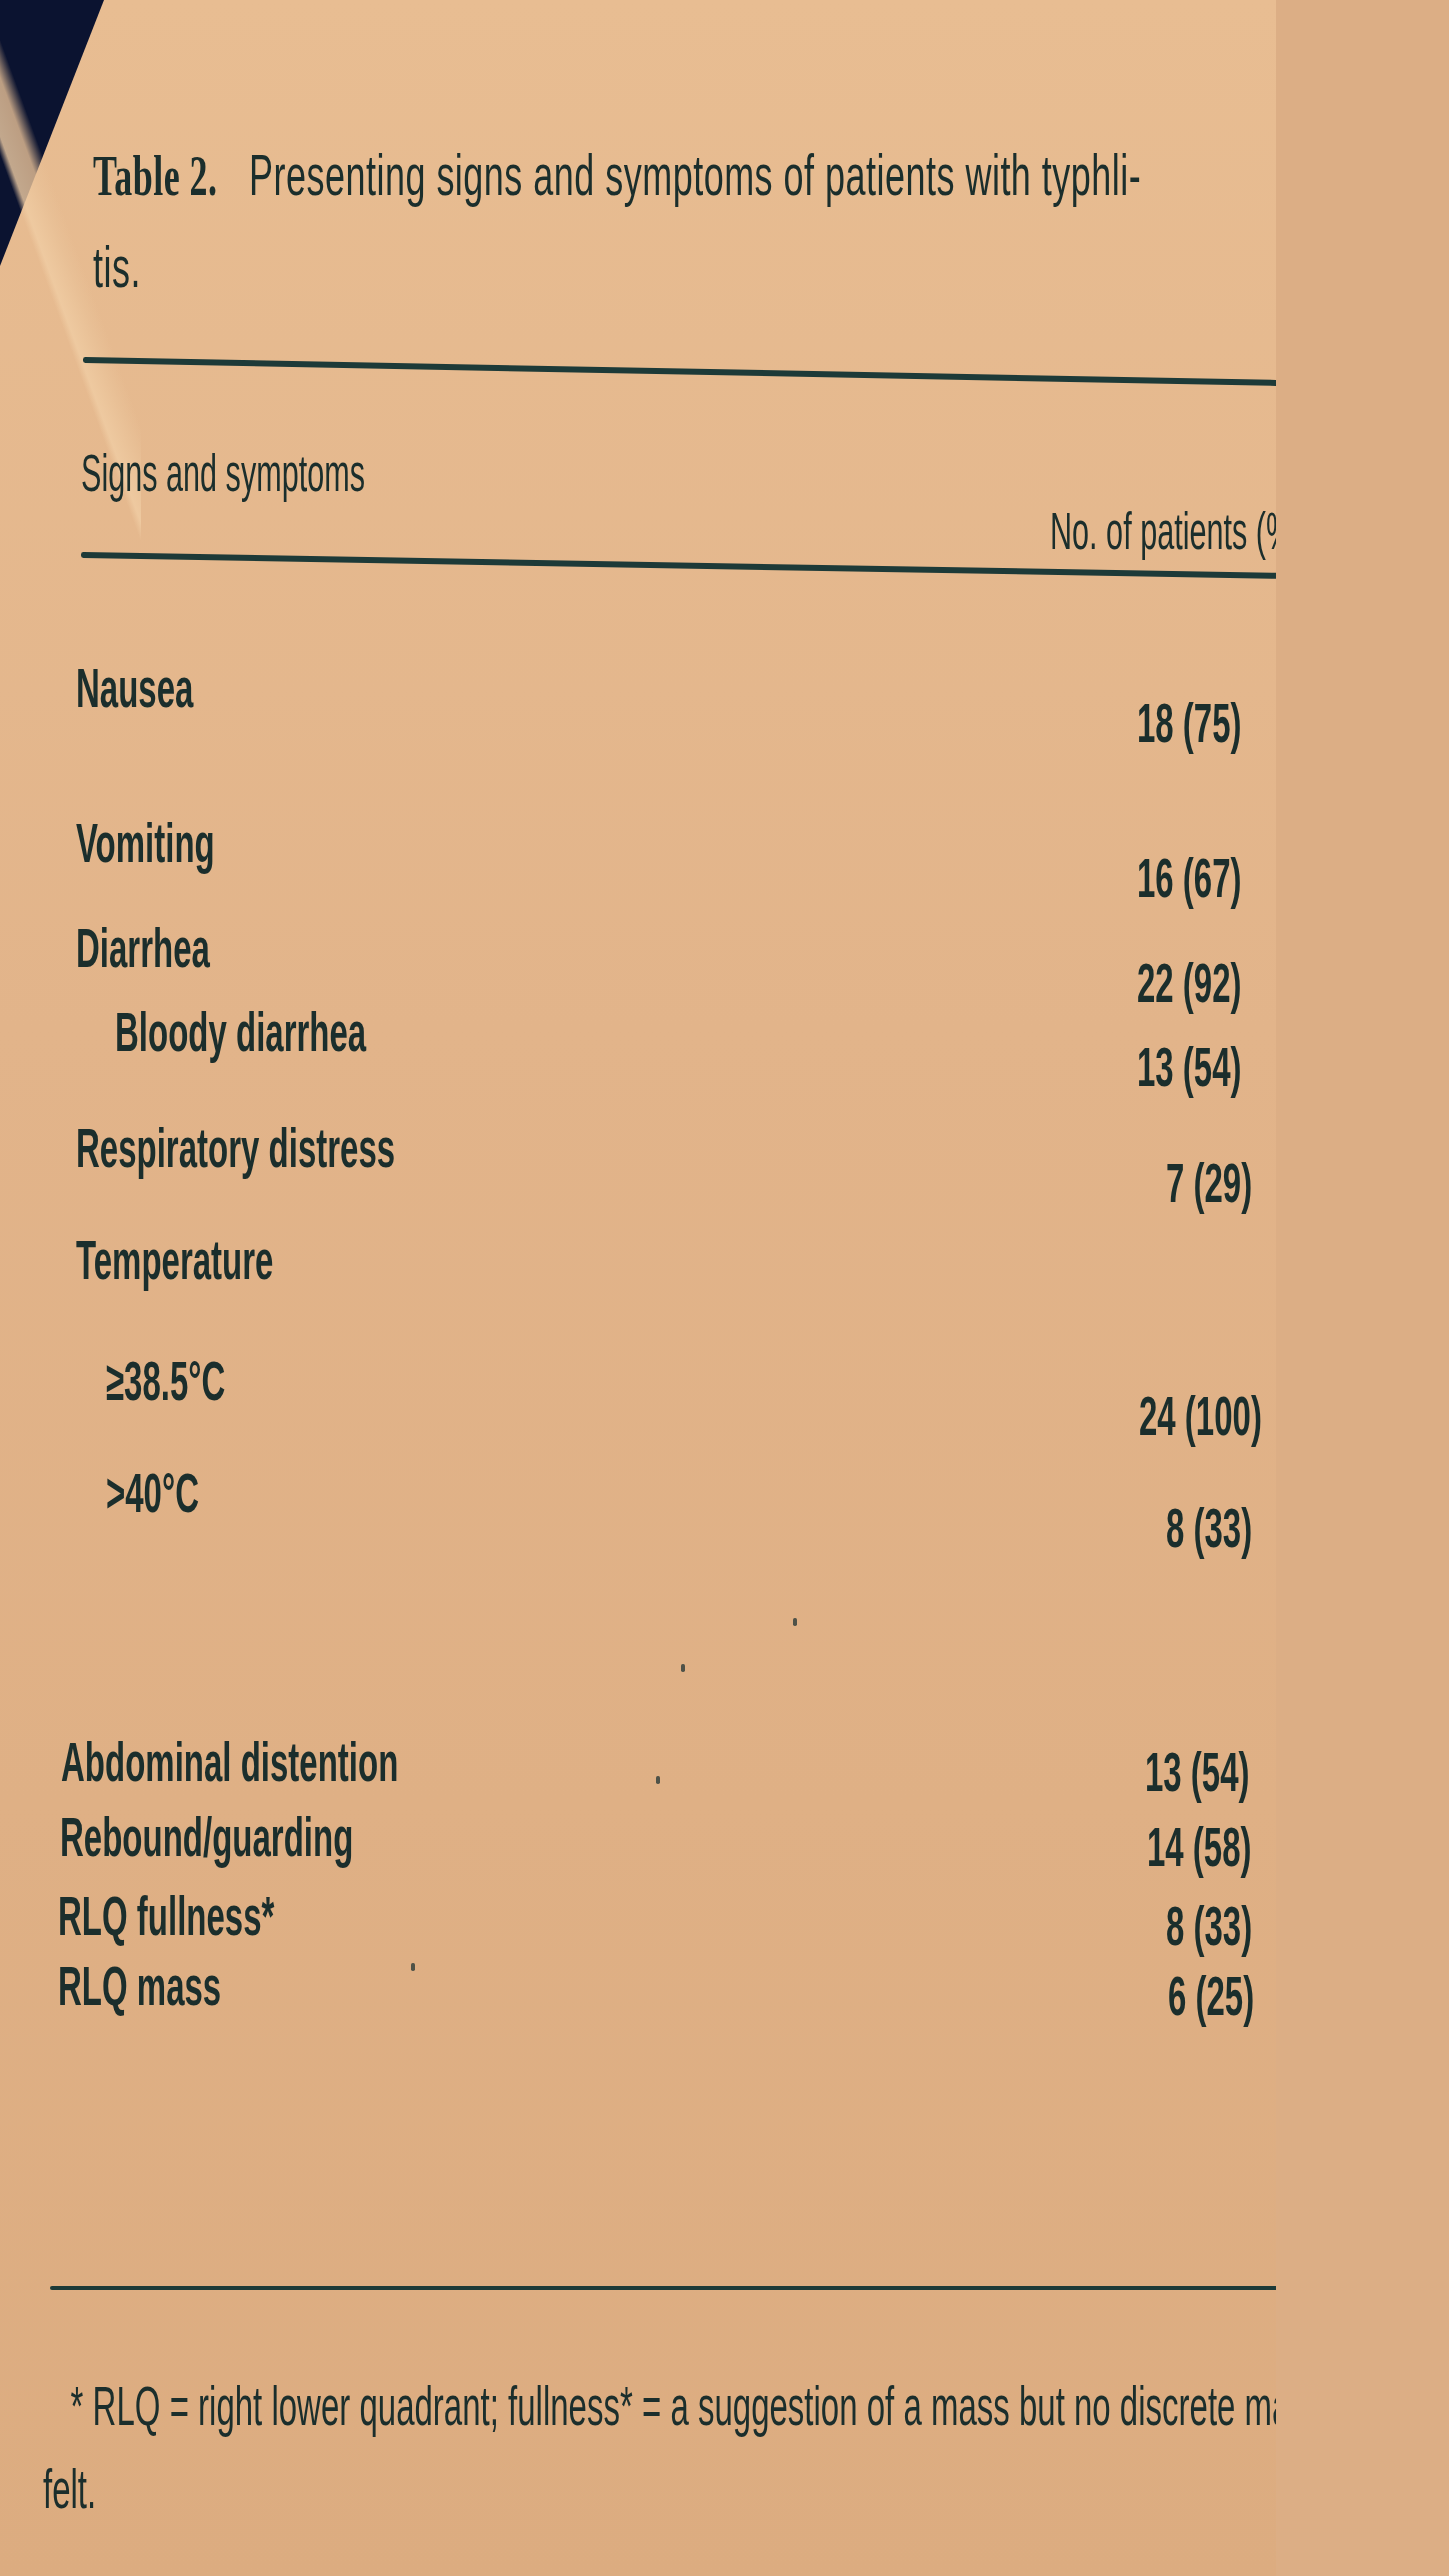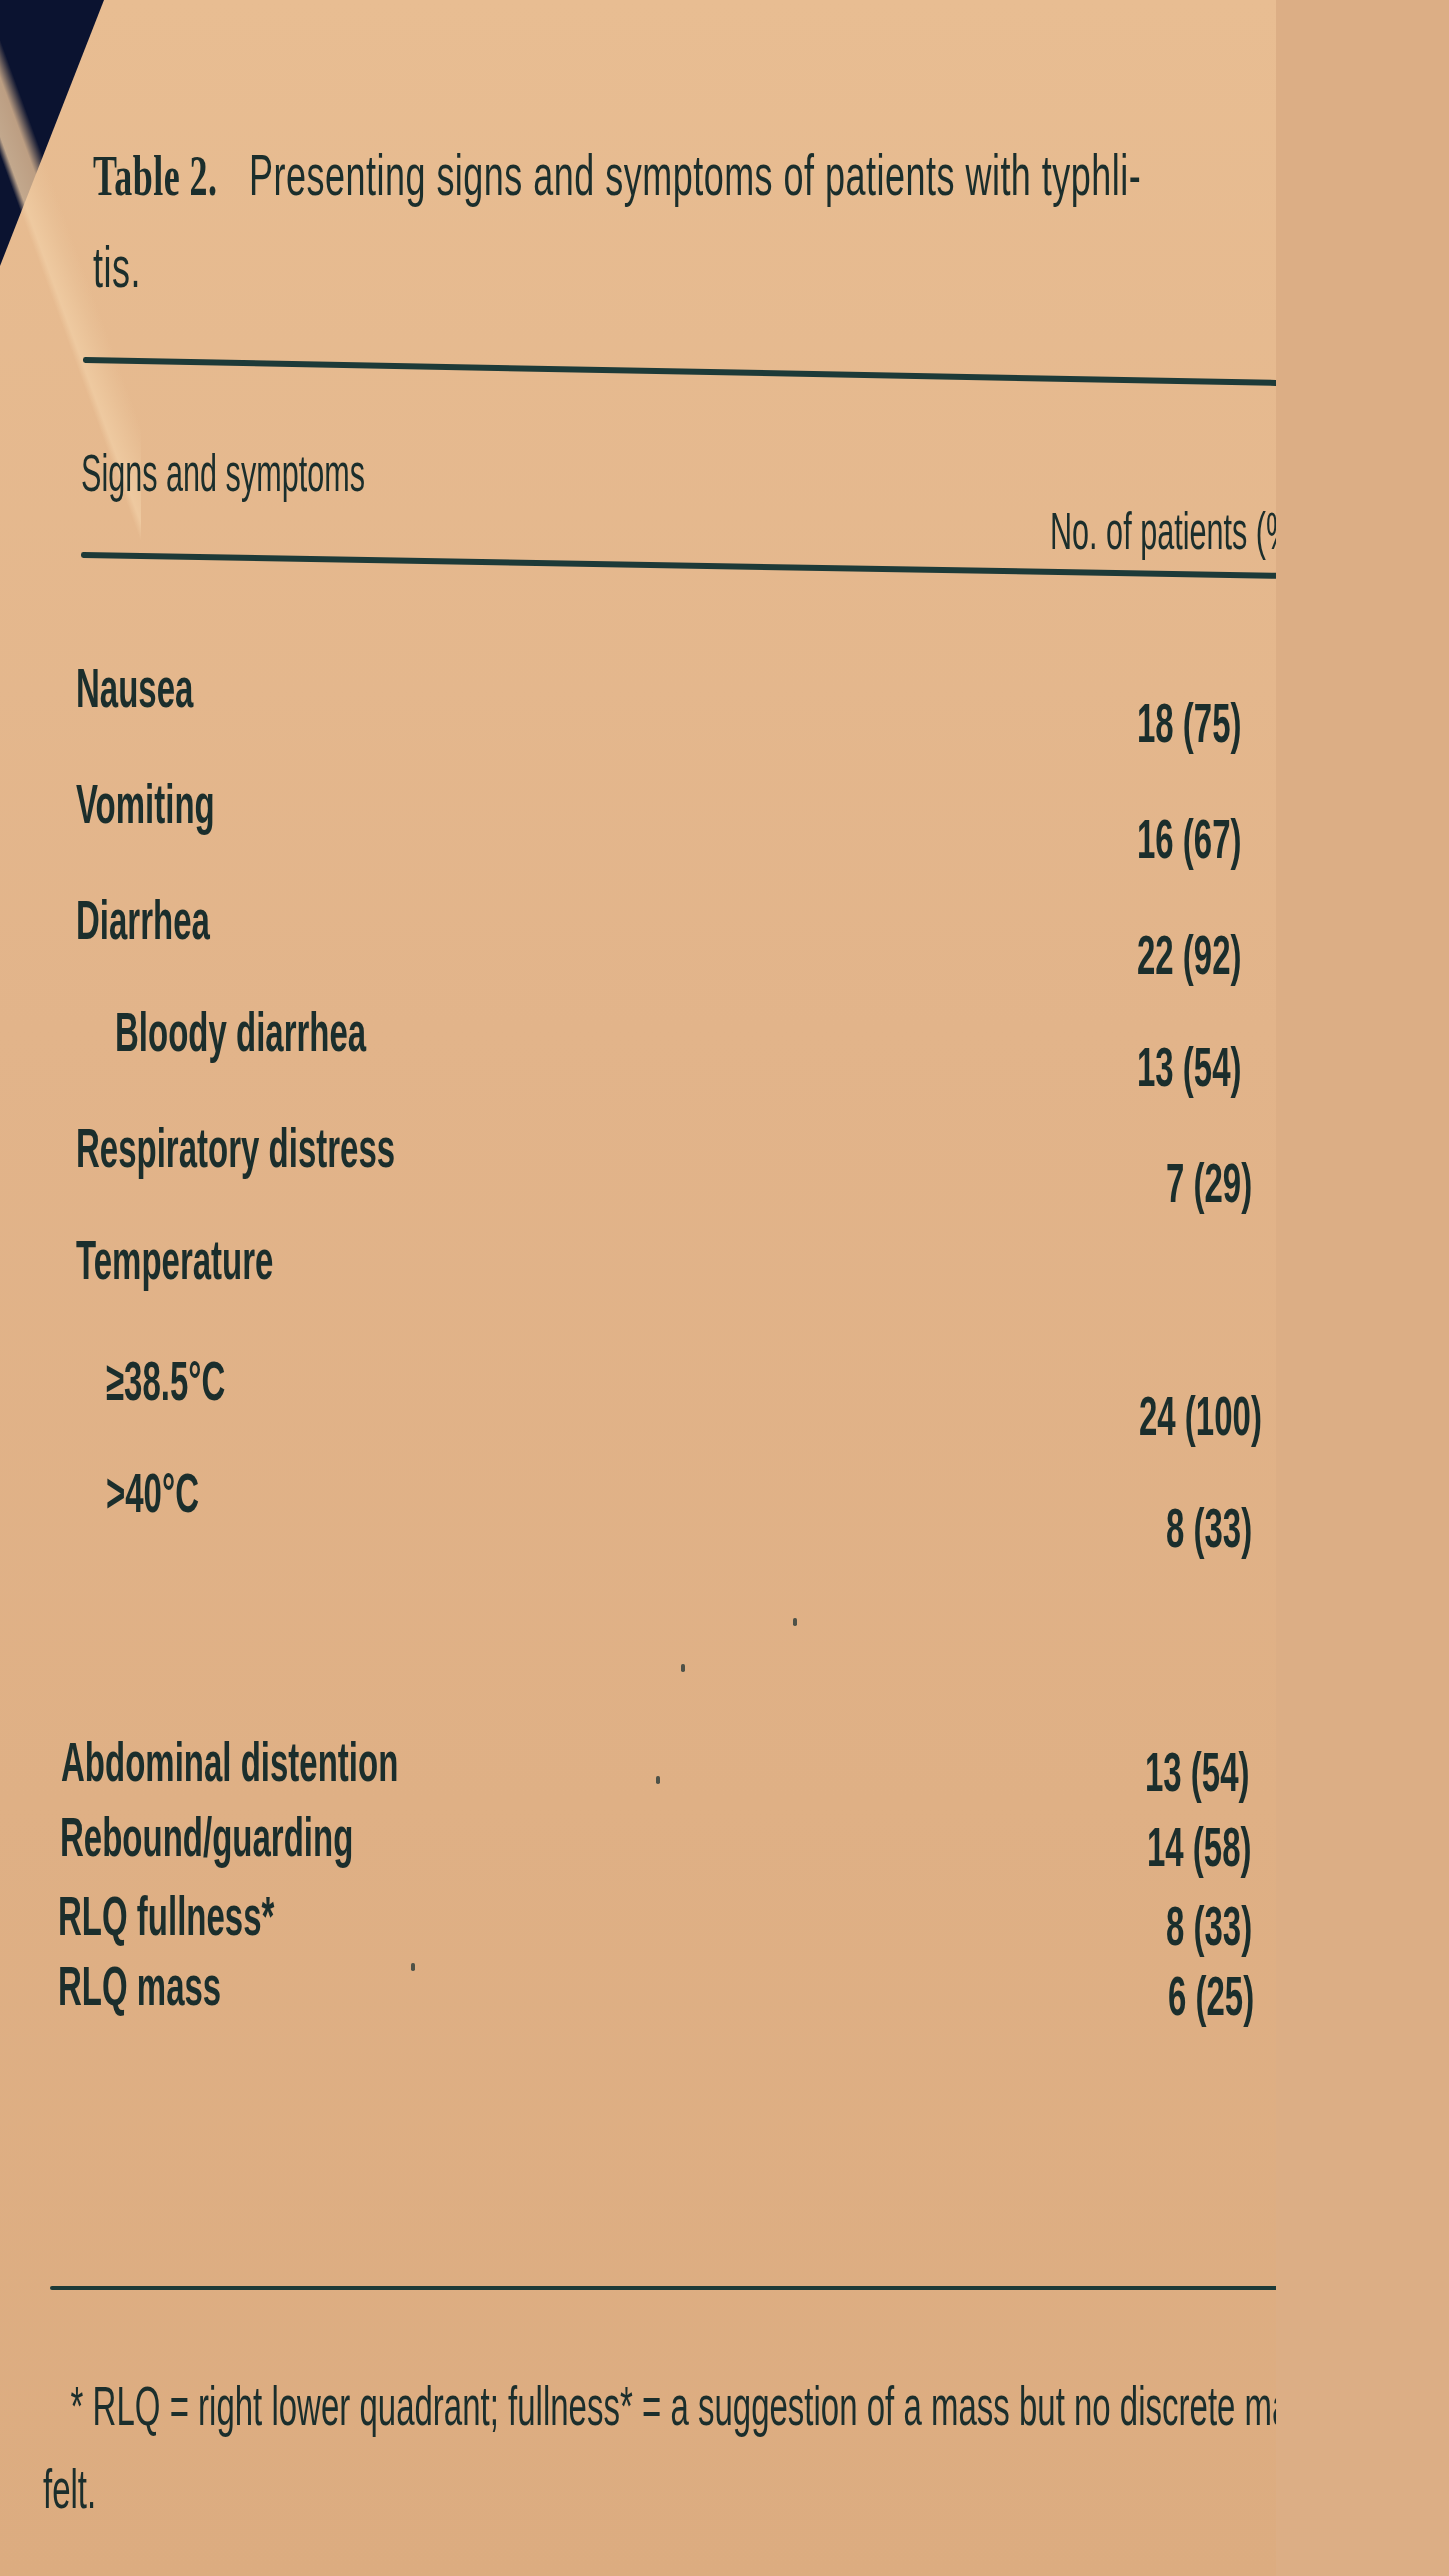--- a/index.html
+++ b/index.html
@@ -131,25 +131,25 @@
   <div class="col-head left ink">Signs and symptoms</div>
   <div class="col-head right ink">No. of patients (%)</div>
 
   <div class="rule mid"></div>
 
   <div class="rows ink">
     <div class="row" style="top:656px">
       <span class="name">Nausea</span>
       <span class="val">18 (75)</span>
     </div>
-    <div class="row" style="top:772px">
+    <div class="row" style="top:811px">
       <span class="name">Vomiting</span>
       <span class="val">16 (67)</span>
     </div>
-    <div class="row" style="top:888px">
+    <div class="row" style="top:916px">
       <span class="name">Diarrhea</span>
       <span class="val">22 (92)</span>
     </div>
     <div class="row" style="top:1000px">
       <span class="name indent">Bloody diarrhea</span>
       <span class="val">13 (54)</span>
     </div>
     <div class="row" style="top:1116px">
       <span class="name">Respiratory distress</span>
       <span class="val" style="left:1166px">7 (29)</span>

